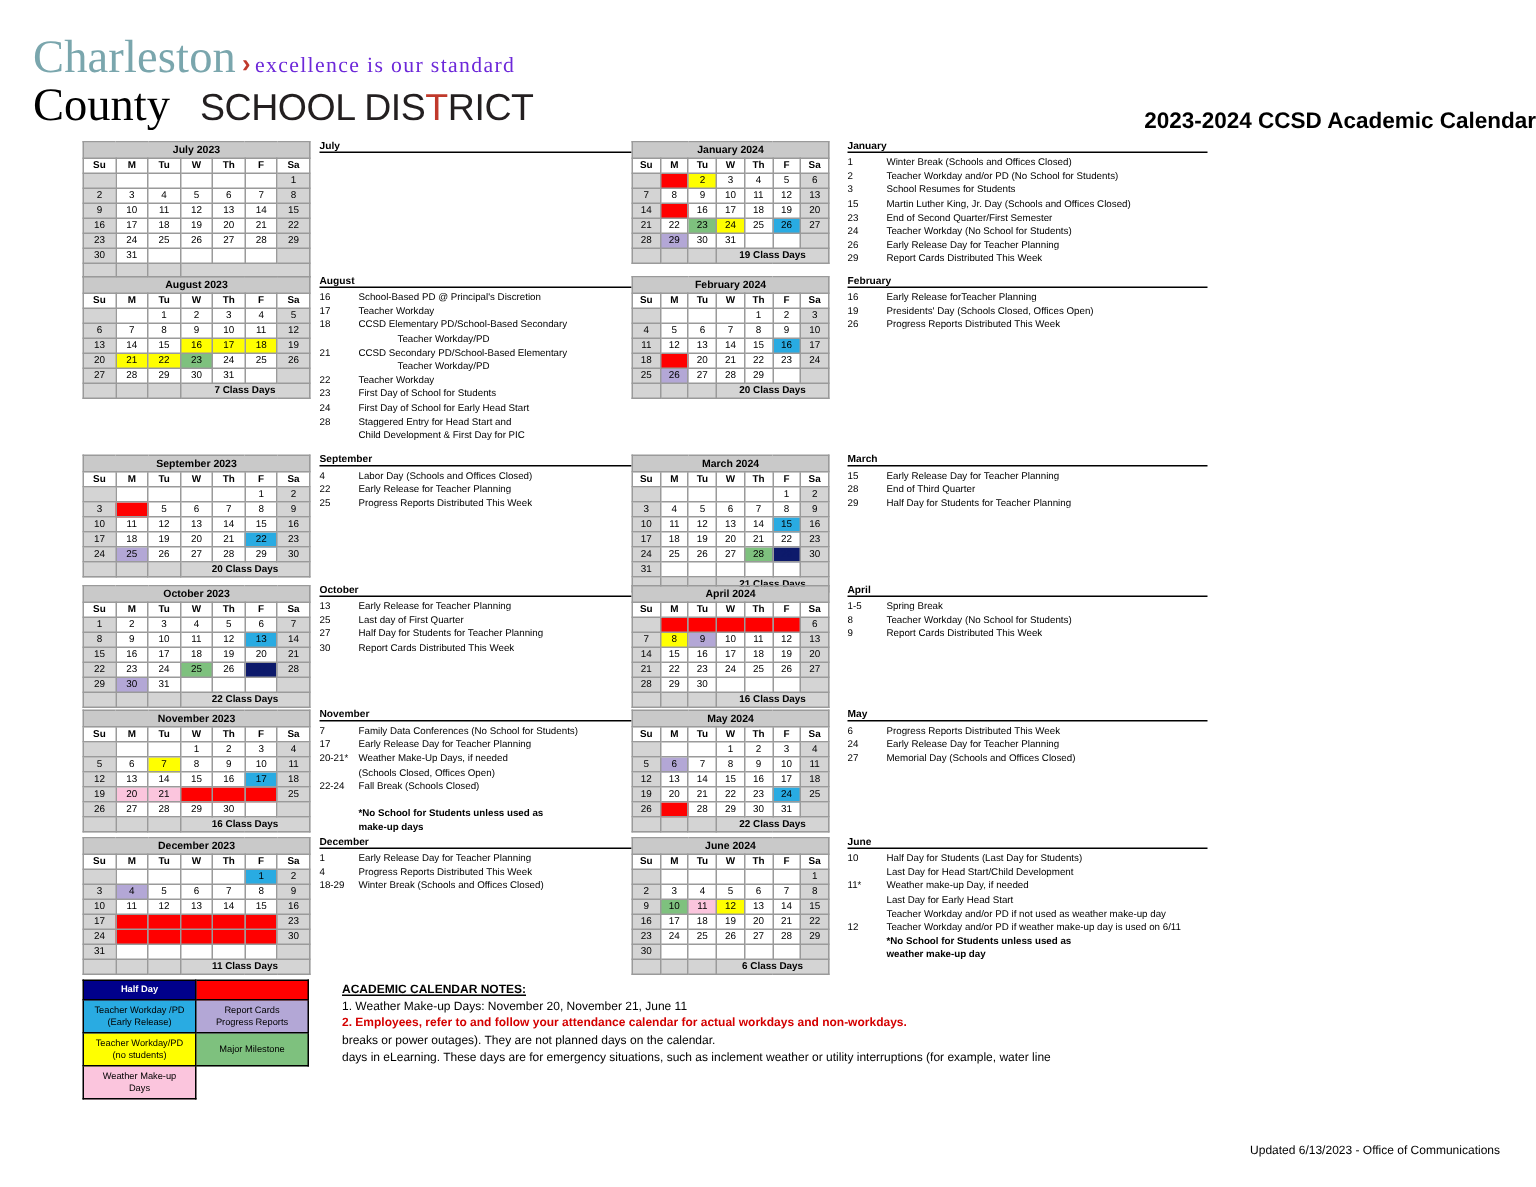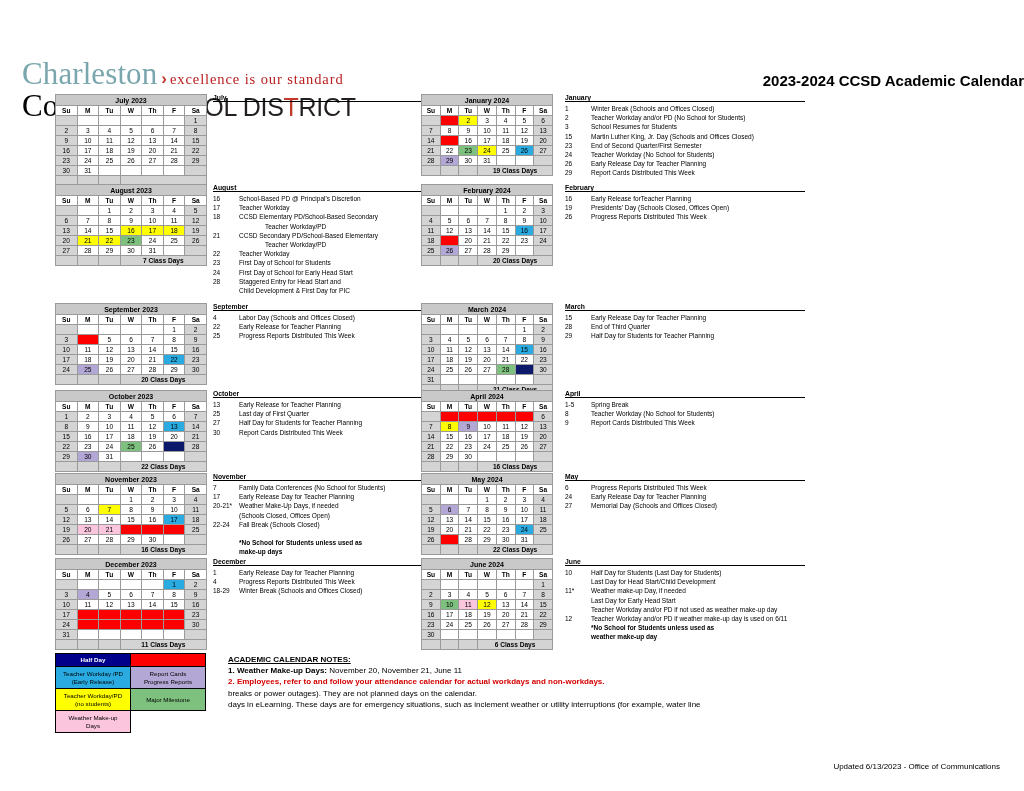--- a/index.html
+++ b/index.html
@@ -11,26 +11,26 @@
     color:#000;
     position:relative;
     overflow:hidden;
   }
 
   
   #logo { position:absolute; left:22px; top:22px; }
   .logo-l1 { display:flex; align-items:baseline; line-height:1; }
   .logo-charleston {
     font-family:"Liberation Serif", serif;
-    font-size:31px; color:#7aa6ad; letter-spacing:.1px;margin-top:36px;
+    font-size:31px; color:#7aa6ad; letter-spacing:.1px;
   }
   .logo-arrow { color:#c0392b; font-size:17px; font-weight:bold; margin:0 3px 0 4px; }
   .logo-tag {
     font-family:"Liberation Serif", serif;
-    font-size:14.5px; color:#b91c1c; letter-spacing:.9px;
+    font-size:14.5px; color:#6d28d9; letter-spacing:.9px;
   }
   .logo-l2 { display:flex; align-items:baseline; line-height:1; margin-top:1px; }
   .logo-county { font-family:"Liberation Serif", serif; font-size:31px; color:#000000; }
   .logo-sd { font-size:25px; font-weight:normal; color:#231f20; letter-spacing:-.3px; margin-left:20px; }
   .logo-sd .red { color:#c0392b; }
 
   
   #page-title {
     position:absolute; left:0; right:0; top:72px;
     text-align:right; font-size:15px; font-weight:bold;
@@ -102,21 +102,21 @@
   .lg-report { background:#b3a7d6; color:#000; height:22px; }
   .lg-work   { background:#ffff00; color:#000; height:22px; }
   .lg-mile   { background:#7ec17e; color:#000; height:22px; }
   .lg-weather{ background:#fbc5dd; color:#000; height:22px; }
   .lg-empty  { border:none !important; background:#fff; }
 
   
   #acad { position:absolute; left:228px; top:655px; width:560px; }
   #acad .hdr { font-size:8px; font-weight:bold; text-decoration:underline; margin-bottom:1px; }
   #acad .ln { font-size:8px; line-height:11.3px; }
-  #acad .ln b { font-weight:bold; }
+  #acad .ln b { font-weight:normal; }
   #acad .red { color:#d40000; font-weight:bold; }
 
   
   #updated {
     position:absolute; right:24px; bottom:20px;
     font-size:8px;
   }
 </style>
 </head>
 <body>

